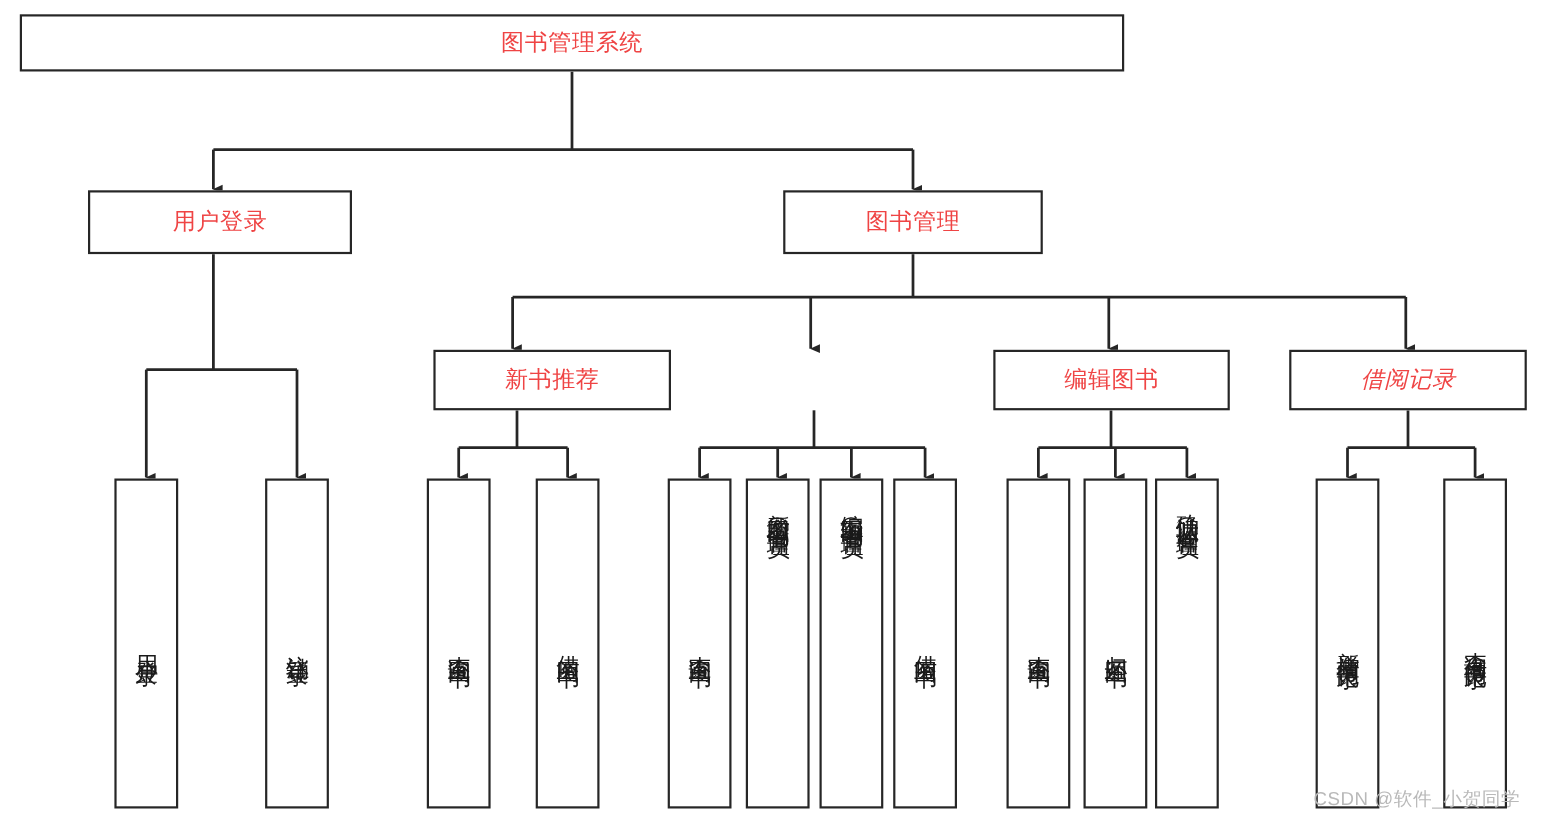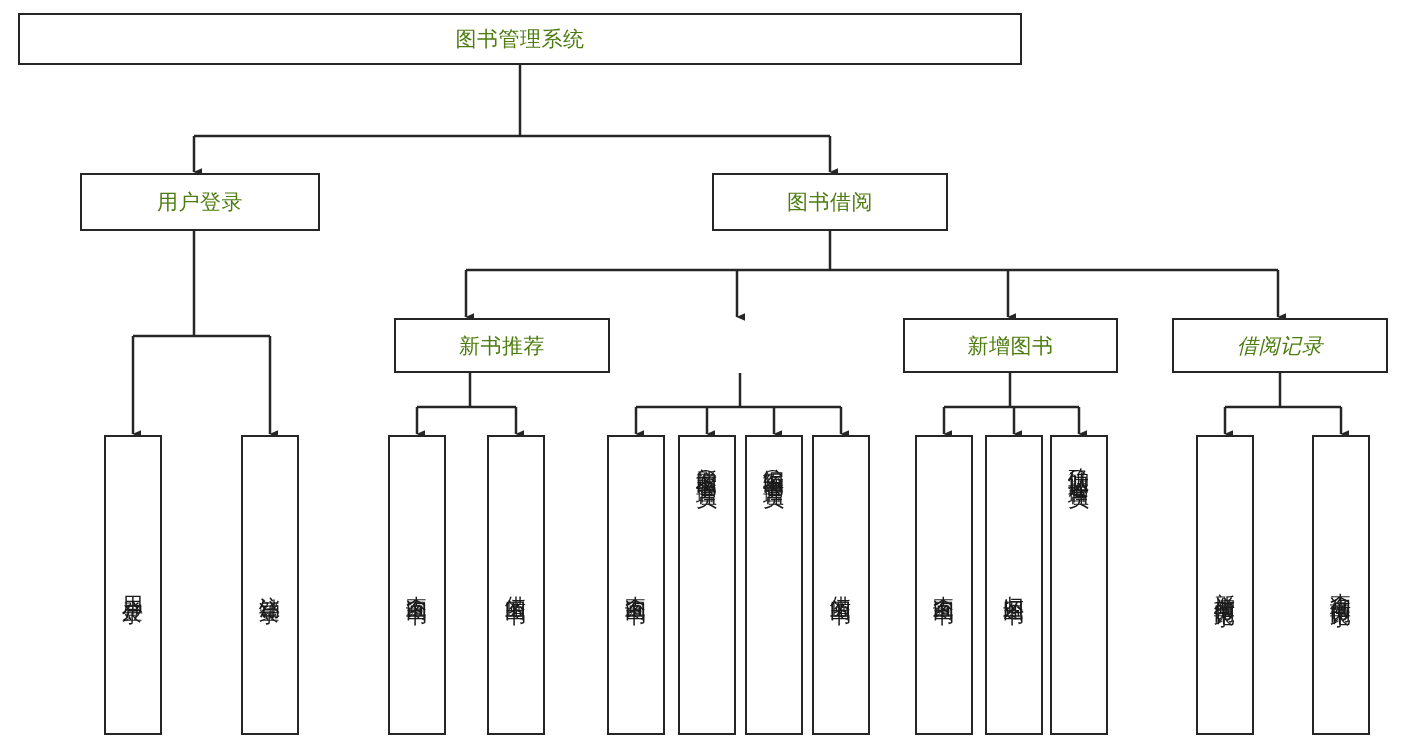--- a/index.html
+++ b/index.html
@@ -32,21 +32,21 @@
     display: flex;
     align-items: center;
     justify-content: center;
     overflow: hidden;
   }
   .node-box.level-0 {
     border-width: 2px;
   }
   .node-label-h {
     font-size: 21px;
-    color: #4d7c0f;
+    color: #ef4444;
     line-height: 1.2;
     white-space: nowrap;
     letter-spacing: 0.5px;
   }
   .node-label-v {
     font-size: 21px;
     color: #1a1a1a;
     writing-mode: vertical-rl;
     text-orientation: upright;
     letter-spacing: 3px;
@@ -122,30 +122,30 @@
 
   <div class="node-box level-0" style="left: 18px; top: 13px; width: 1004px; height: 52px;">
     <span class="node-label-h">图书管理系统</span>
   </div>
 
   <div class="node-box" style="left: 80px; top: 173px; width: 240px; height: 58px;">
     <span class="node-label-h">用户登录</span>
   </div>
 
   <div class="node-box" style="left: 712px; top: 173px; width: 236px; height: 58px;">
-    <span class="node-label-h">图书借阅</span>
+    <span class="node-label-h">图书管理</span>
   </div>
 
   <div class="node-box" style="left: 362px; top: 318px; width: 216px; height: 55px; margin-left: 32px;">
     <span class="node-label-h">新书推荐</span>
   </div>
 
 
   <div class="node-box" style="left: 903px; top: 318px; width: 215px; height: 55px;">
-    <span class="node-label-h">新增图书</span>
+    <span class="node-label-h">编辑图书</span>
   </div>
 
   <div class="node-box" style="left: 1172px; top: 318px; width: 216px; height: 55px; font-style: italic;">
     <span class="node-label-h">借阅记录</span>
   </div>
 
   <div class="node-box leaf-box centered" style="left: 104px; top: 435px; width: 58px; height: 300px;">
     <span class="node-label-v">用户登录</span>
   </div>
 
@@ -190,14 +190,15 @@
   </div>
 
   <div class="node-box leaf-box centered" style="left: 1196px; top: 435px; width: 58px; height: 300px;">
     <span class="node-label-v">新增借阅记录</span>
   </div>
 
   <div class="node-box leaf-box centered" style="left: 1312px; top: 435px; width: 58px; height: 300px;">
     <span class="node-label-v">查询借阅记录</span>
   </div>
 
+  <div id="watermark" style="left: 1194px; top: 715px;">CSDN @软件_小贺同学</div>
 
 </div>
 
 </body></html>

